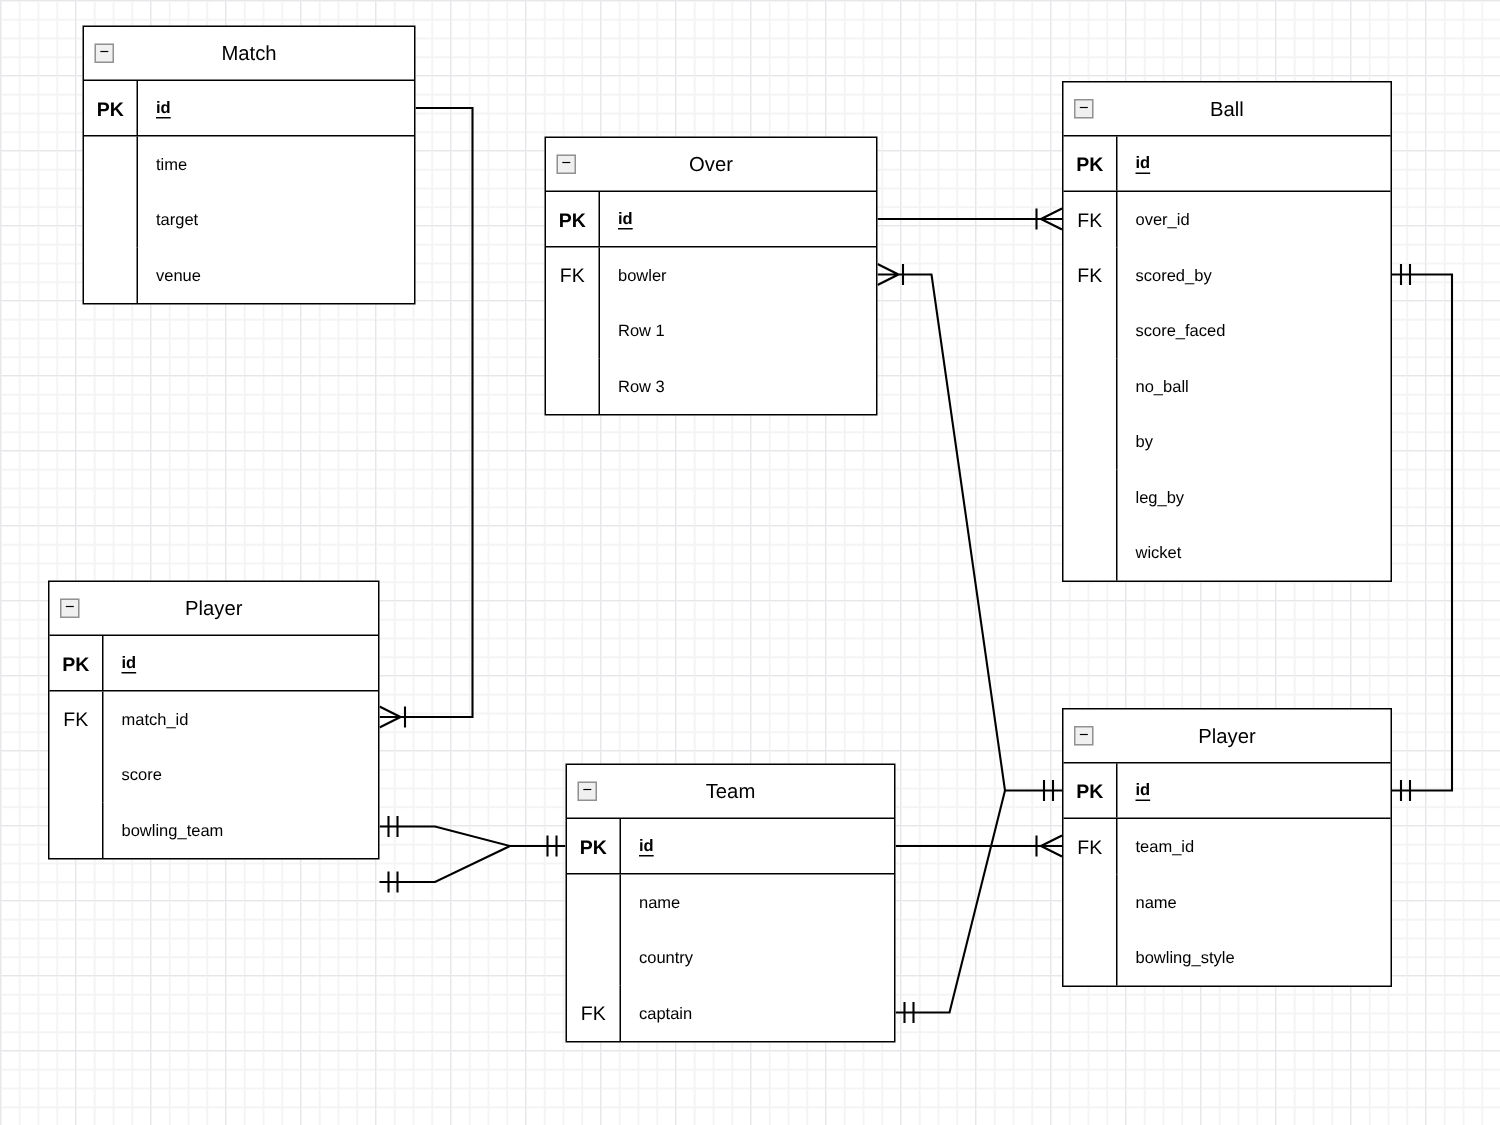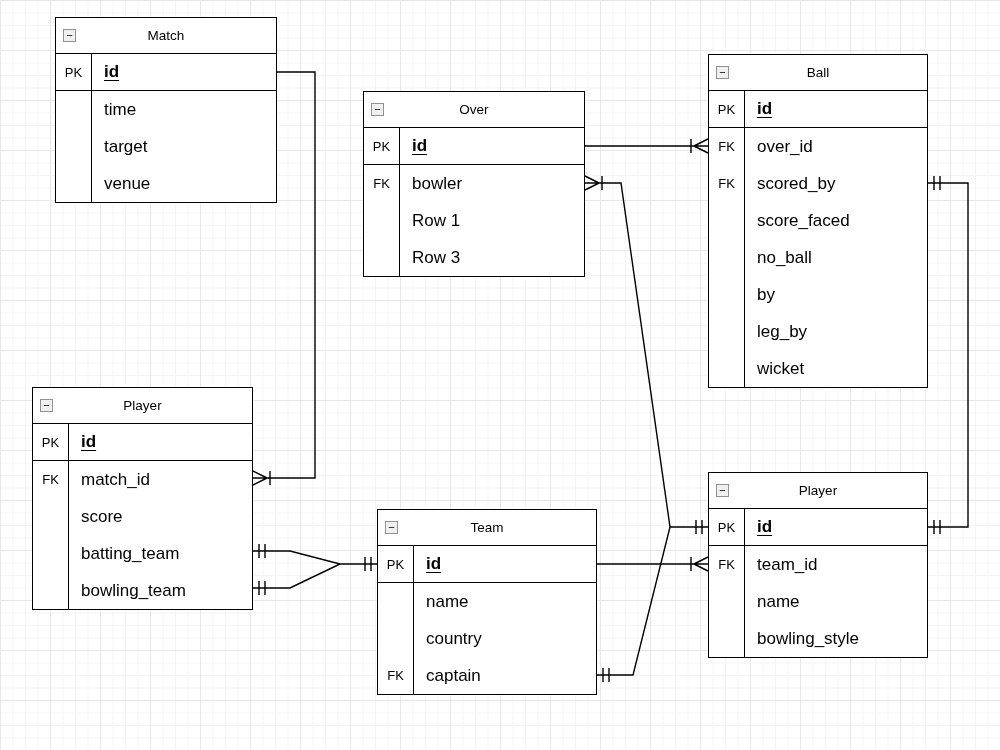--- a/index.html
+++ b/index.html
@@ -21,23 +21,23 @@
   .entity-header { position:relative; height:36px; border-bottom:1.5px solid #000;
     display:flex; align-items:center; justify-content:center; }
   .entity-title { font-weight:normal; font-size:13.5px; color:#000; }
   .collapse-box { position:absolute; left:7px; top:11px; width:13px; height:13px;
     background:#f0f0f0; border:1px solid #919191; display:flex; align-items:center;
     justify-content:center; font-size:11px; line-height:11px; color:#000; }
   .erow { display:flex; height:37px; align-items:stretch; }
   .erow.pk-row { border-bottom:1.5px solid #000; }
   .key-cell { width:36px; flex:0 0 36px; border-right:1.5px solid #000;
     display:flex; align-items:center; justify-content:center; font-size:13px; color:#000; }
-  .key-cell.pk { font-weight:normal; }
+  .key-cell.pk { font-weight:bold; }
   .field-cell { flex:1; display:flex; align-items:center; padding-left:12px;
-    font-size:17px; color:#000; }
+    font-size:11px; color:#000; }
   .field-cell.pkfield { font-weight:bold; text-decoration:underline;
     text-underline-offset:3px; }
 </style>
 </head>
 <body>
 
 <div id="canvas">
   <svg id="edges" xmlns="http://www.w3.org/2000/svg" width="1000" height="750" viewBox="0 0 1000 750">
       <path d="M277 72 L315 72 L315 478 L253 478 M253 471 L267 478 M253 485 L267 478 M253 478 L267 478 M270 471 L270 485 "></path>
       <path d="M585 146 L708 146 M708 139 L694 146 M708 153 L694 146 M708 146 L694 146 M691 139 L691 153 "></path>
@@ -142,24 +142,20 @@
         <div class="erow">
           <div class="key-cell">FK</div>
           <div class="field-cell">match_id</div>
         </div>
         <div class="erow">
           <div class="key-cell"></div>
           <div class="field-cell">score</div>
         </div>
         <div class="erow">
           <div class="key-cell"></div>
-          <div class="field-cell">batting_team</div>
-        </div>
-        <div class="erow">
-          <div class="key-cell"></div>
           <div class="field-cell">bowling_team</div>
         </div>
       </div>
       <div class="entity" style="left: 377px; top: 509px; width: 220px;">
         <div class="entity-header">
           <div class="collapse-box">−</div>
           <div class="entity-title">Team</div>
         </div>
         <div class="erow pk-row">
           <div class="key-cell pk">PK</div>

